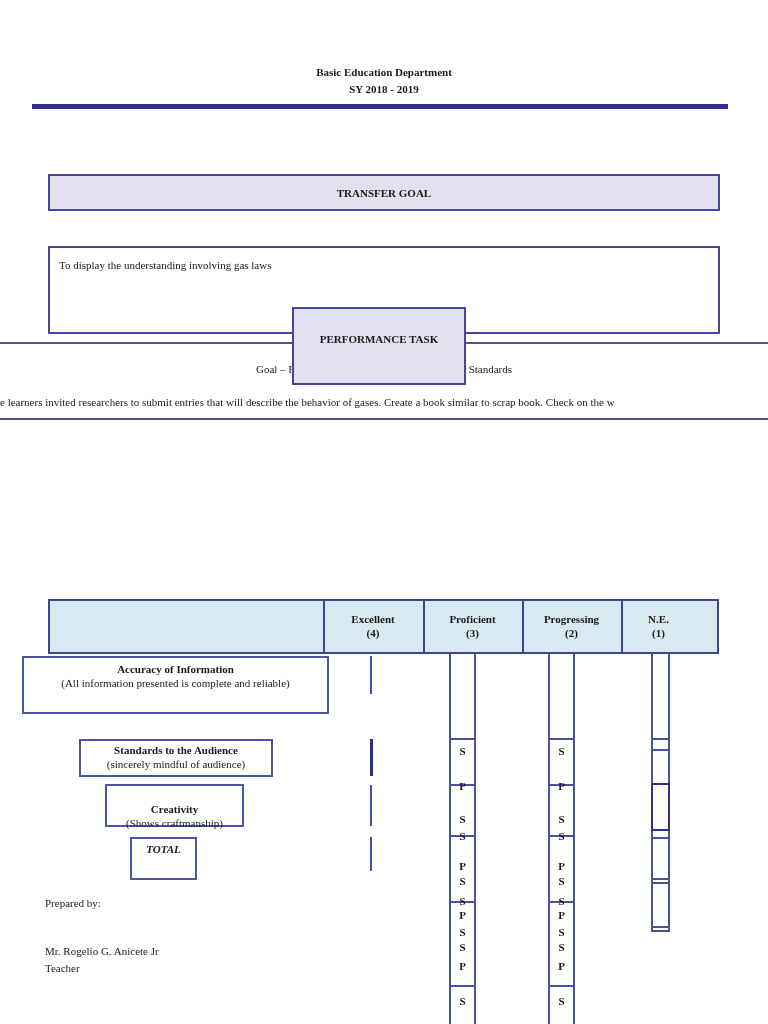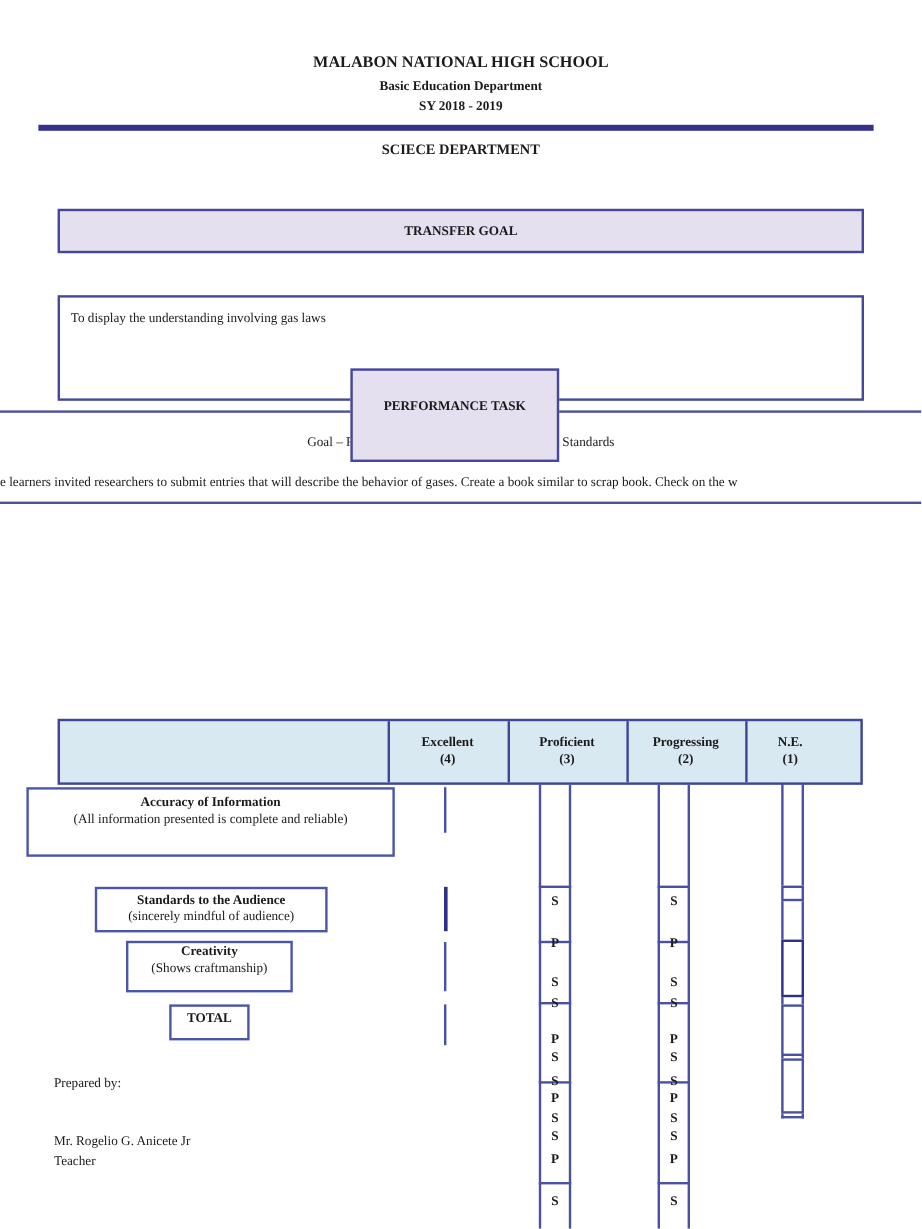--- a/index.html
+++ b/index.html
@@ -24,27 +24,25 @@
   .strip{position:absolute;border-left:2px solid #4a51a3;border-right:2px solid #4a51a3;box-sizing:border-box;}
   .strip .hdiv{position:absolute;left:-2px;right:-2px;height:2px;background:#4a51a3;}
   .strip .lt{position:absolute;left:-2px;right:-2px;text-align:center;font-weight:bold;font-size:11px;line-height:14px;}
   .nebox{position:absolute;left:-2px;right:-2px;box-sizing:border-box;border:2px solid #4a51a3;background:#ffffff;}
 </style>
 </head>
 <body>
 
 <div id="page">
 
-  <div class="abs ctr b t13" style="top:44px;">MALABON NATIONAL HIGH SCHOOL</div>
   <div class="abs ctr b t11" style="top:65px;">Basic Education Department</div>
   <div class="abs ctr b t11" style="top:82px;">SY 2018 - 2019</div>
 
   <div class="abs" style="left:32px;top:104px;width:696px;height:5px;background:#35308a;"></div>
 
-  <div class="abs ctr b t12" style="top:117px;">SCIECE DEPARTMENT</div>
 
   <div class="abs box lav" style="left:48px;top:174px;width:672px;height:37px;">
     <div class="abs ctr b t11" style="top:10px;">TRANSFER GOAL</div>
   </div>
   <div class="abs box" style="left:48px;top:209px;width:672px;height:88px;margin-top:37px;">
     <div class="abs t11" style="left:9px;top:10px;right:8px;">To display the understanding involving gas laws</div>
   </div>
 
   <div class="abs hline" style="top:342px;"></div>
   <div class="abs ctr t11" style="top:362px;z-index:1;">Goal – Role – Audience – Situation – Product – Standards</div>
@@ -79,25 +77,25 @@
   </div>
 
   <div class="abs critbox" style="left:22px;top:656px;width:307px;height:58px;padding-top:4px;">
     <span class="b">Accuracy of Information</span><br>
     <span>(All information presented is complete and reliable)</span>
   </div>
   <div class="abs critbox" style="left:79px;top:739px;width:194px;height:38px;padding-top:2px;">
     <span class="b">Standards to the Audience</span><br>
     <span>(sincerely mindful of audience)</span>
   </div>
-  <div class="abs critbox" style="left:105px;top:784px;width:139px;height:43px;padding-top:0;">
+  <div class="abs critbox" style="left:105px;top:784px;width:139px;height:43px;padding-top:16px;">
     <span class="b">Creativity</span><br>
     <span>(Shows craftmanship)</span>
   </div>
-  <div class="abs critbox" style="left:141px;top:837px;width:67px;height:30px;padding-top:3px;">
+  <div class="abs critbox" style="left:130px;top:837px;width:67px;height:43px;padding-top:3px;font-style:italic;">
     <span class="b">TOTAL</span>
   </div>
 
   <div class="tick" style="top:656px;height:38px;"></div>
   <div class="tick" style="top:739px;height:37px;width:3px;background:#2e3186;"></div>
   <div class="tick" style="top:785px;height:41px;"></div>
   <div class="tick" style="top:837px;height:34px;"></div>
 
   <div class="strip" style="left:449px;top:654px;width:27px;height:372px;">
     <div class="hdiv" style="top:84px;"></div>

